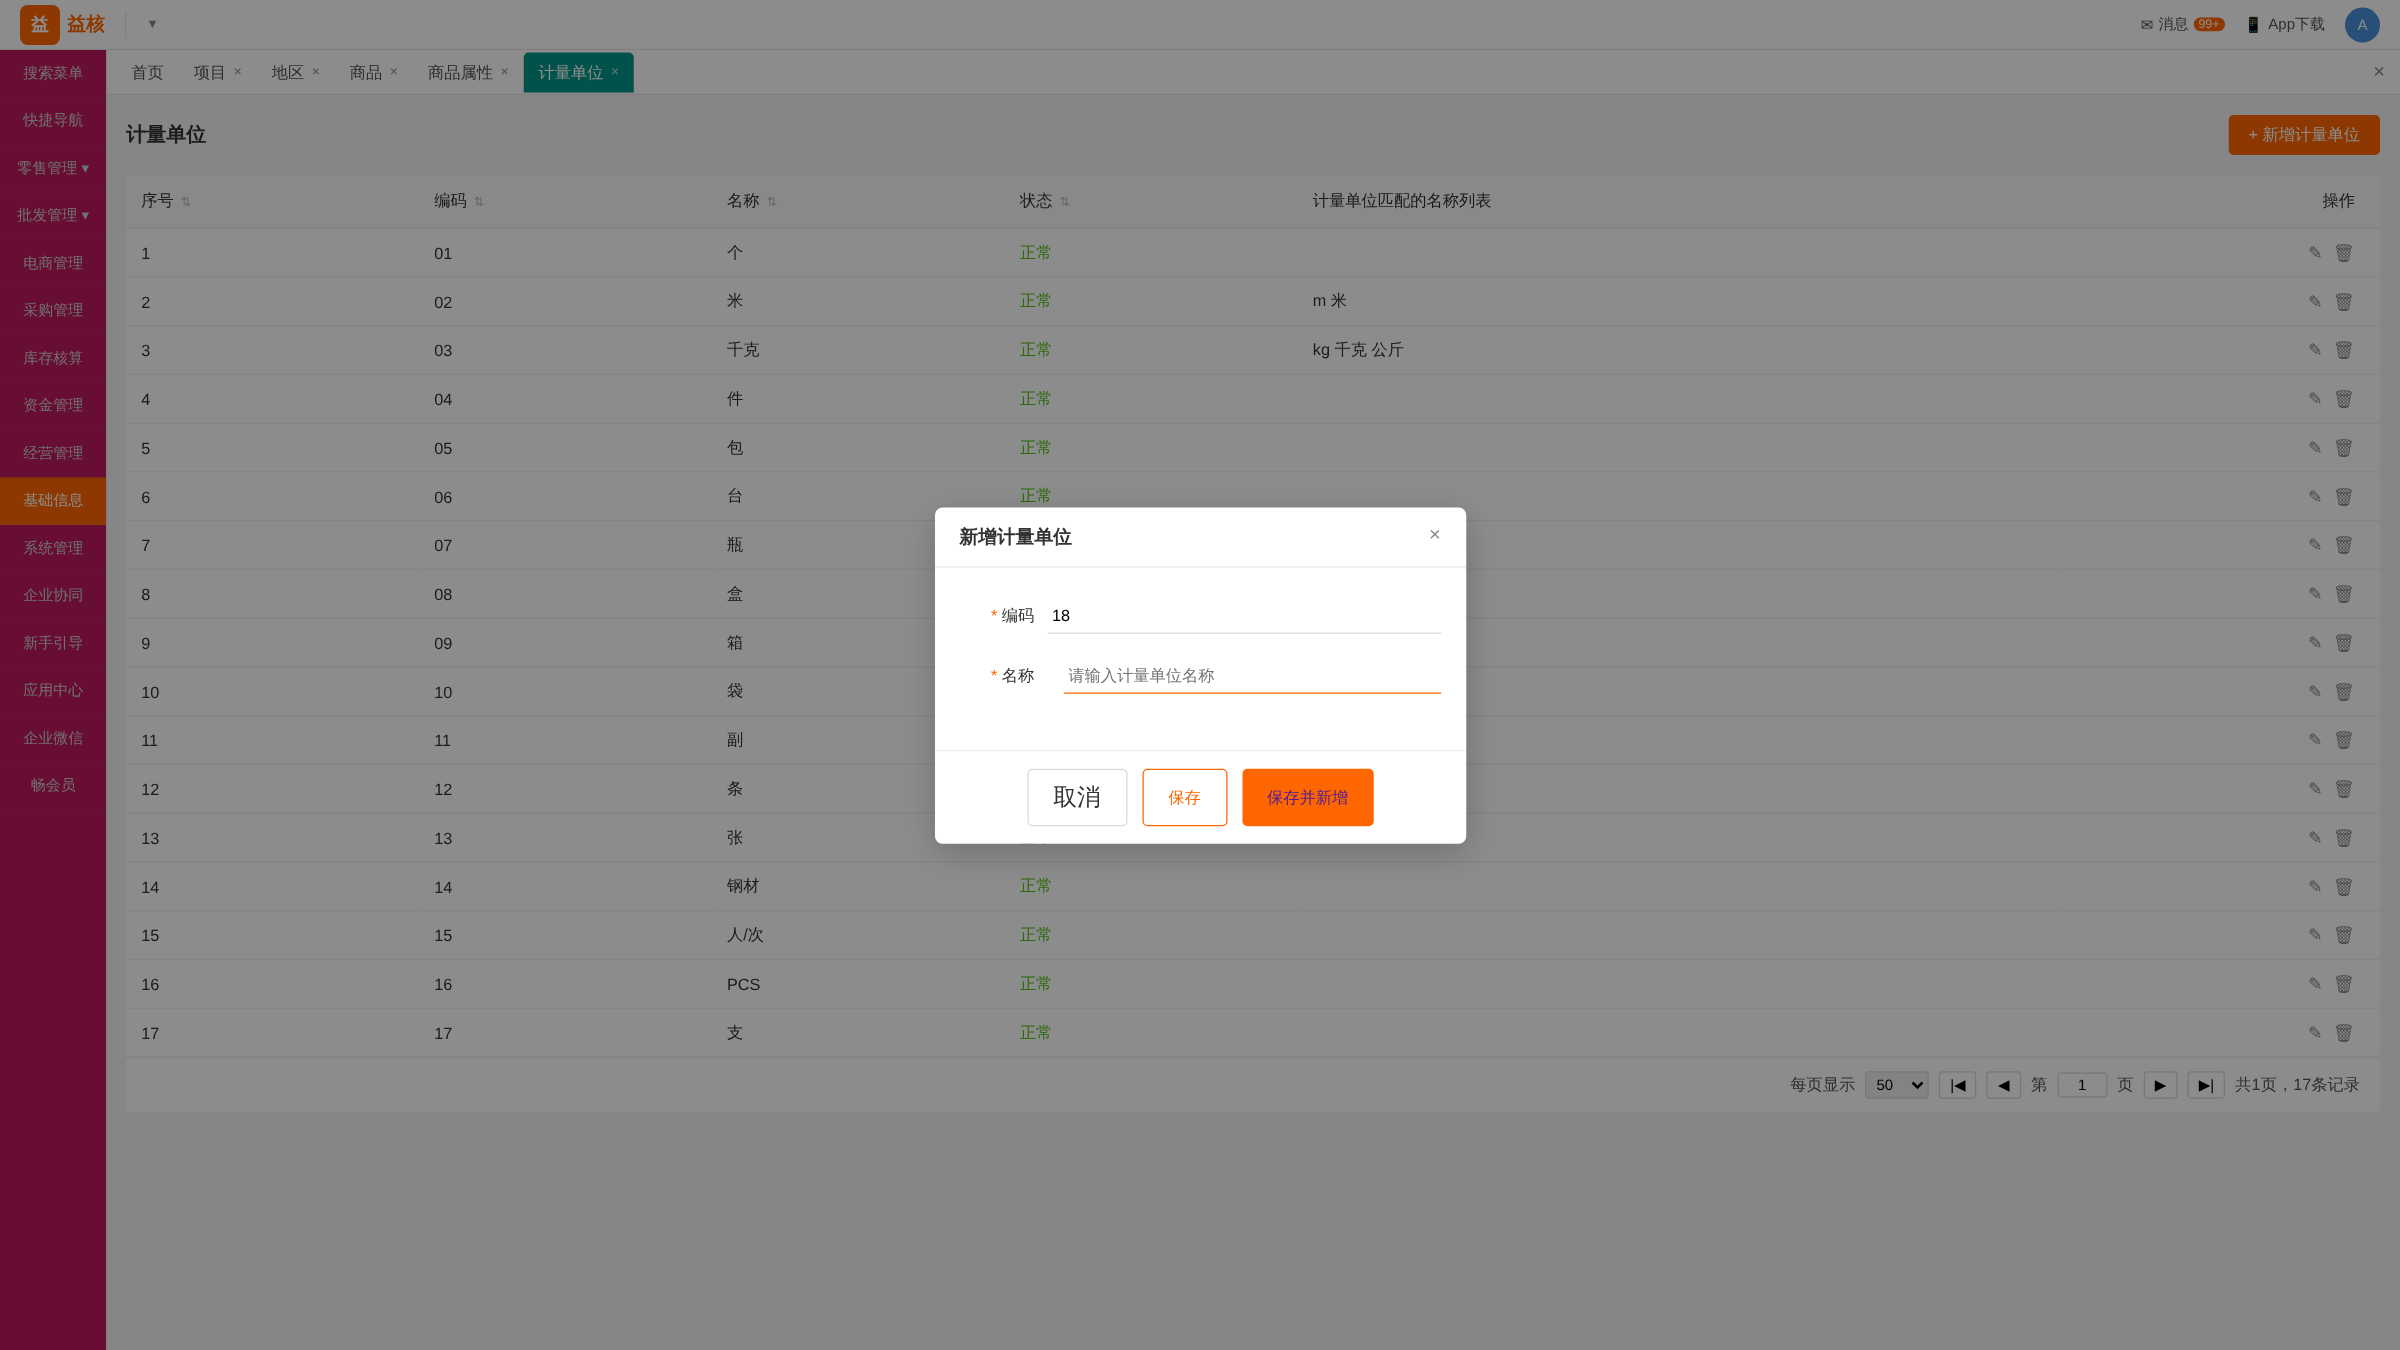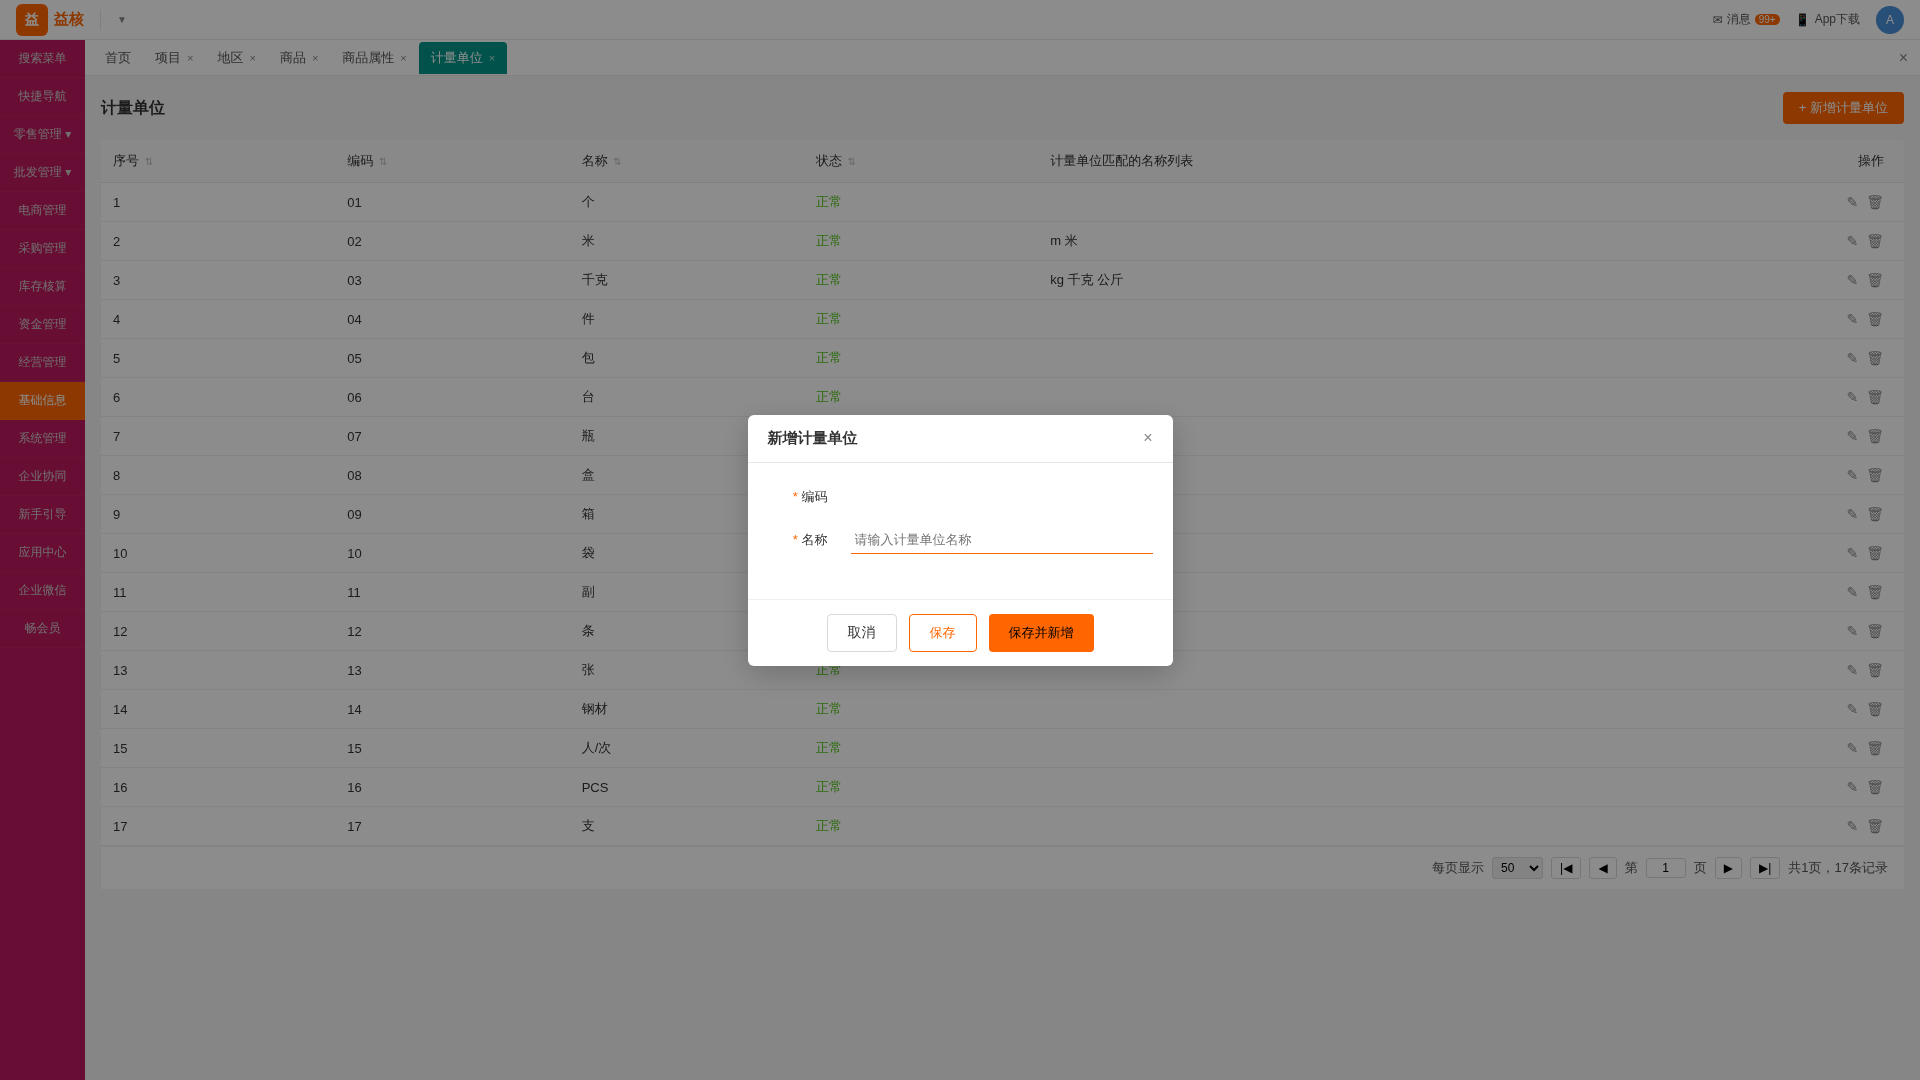--- a/index.html
+++ b/index.html
@@ -63,23 +63,23 @@
     .modal { background: #fff; border-radius: 6px; width: 425px; box-shadow: 0 8px 30px rgba(0,0,0,0.2); overflow: hidden; }
     .modal-header { padding: 14px 20px; border-bottom: 1px solid #e8e8e8; display: flex; align-items: center; justify-content: space-between; }
     .modal-title { font-size: 15px; font-weight: bold; color: #333; }
     .modal-close { cursor: pointer; color: #888; font-size: 16px; }
     .modal-body { padding: 25px 20px; }
     .form-row { display: flex; align-items: center; margin-bottom: 20px; }
     .form-label { width: 60px; text-align: right; margin-right: 10px; font-size: 13px; color: #333; flex-shrink: 0; }
     .form-input { flex: 1; border: none; border-bottom: 1px solid #d9d9d9; padding: 6px 4px; font-size: 13px; outline: none; }
     .form-input.orange-border { border-bottom: 1.5px solid #f60; margin-left: 13px; }
     .modal-footer { padding: 14px 20px; display: flex; justify-content: center; gap: 12px; border-top: 1px solid #f0f0f0; }
-    .btn-cancel { padding: 9px 20px; border: 1px solid #d9d9d9; border-radius: 4px; background: #fff; cursor: pointer; font-size: 14px; color: #333; }
+    .btn-cancel { padding: 9px 20px; border: 1px solid #d9d9d9; border-radius: 4px; background: #fff; cursor: pointer; font-size: 19px; color: #333; }
     .btn-save { padding: 7px 20px; border: 1px solid #f60; border-radius: 4px; background: #fff; cursor: pointer; font-size: 13px; color: #f60; }
-    .btn-save-new { padding: 7px 20px; border: none; border-radius: 4px; background: #f60; cursor: pointer; font-size: 13px; color: #000000; font-family: Liberation Mono, monospace; }
+    .btn-save-new { padding: 7px 20px; border: none; border-radius: 4px; background: #f60; cursor: pointer; font-size: 13px; color: #4c1d95; font-family: Liberation Mono, monospace; }
 
     .chevron-icon { font-size: 10px; color: #888; }
   </style>
 </head>
 <body>
 
 <div class="topbar">
   <div class="topbar-left">
     <div class="logo-area">
       <div class="logo-icon">益</div>
@@ -421,20 +421,21 @@
   <div class="modal">
     <div class="modal-header">
       <span class="modal-title">新增计量单位</span>
       <span class="modal-close">×</span>
     </div>
     <div class="modal-body">
       <div class="form-row">
         <span class="form-label">
           <span style="color:#f60;">*</span> 编码
         </span>
+        <input class="form-input" type="text" value="18" style="">
       </div>
       <div class="form-row">
         <span class="form-label">
           <span style="color:#f60;">*</span> 名称
         </span>
         <input class="form-input orange-border" type="text" placeholder="请输入计量单位名称" style="">
       </div>
     </div>
     <div class="modal-footer">
       <button class="btn-cancel">取消</button>

